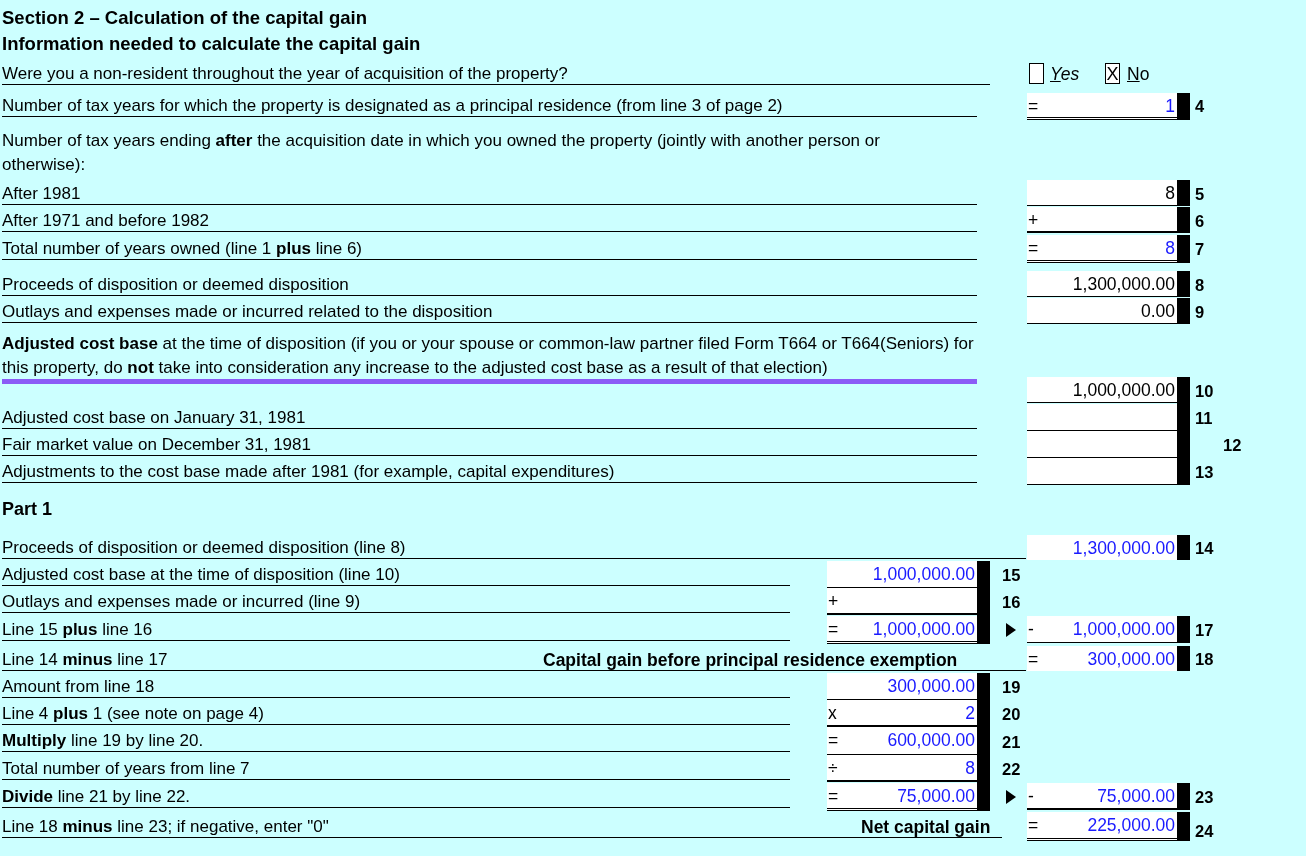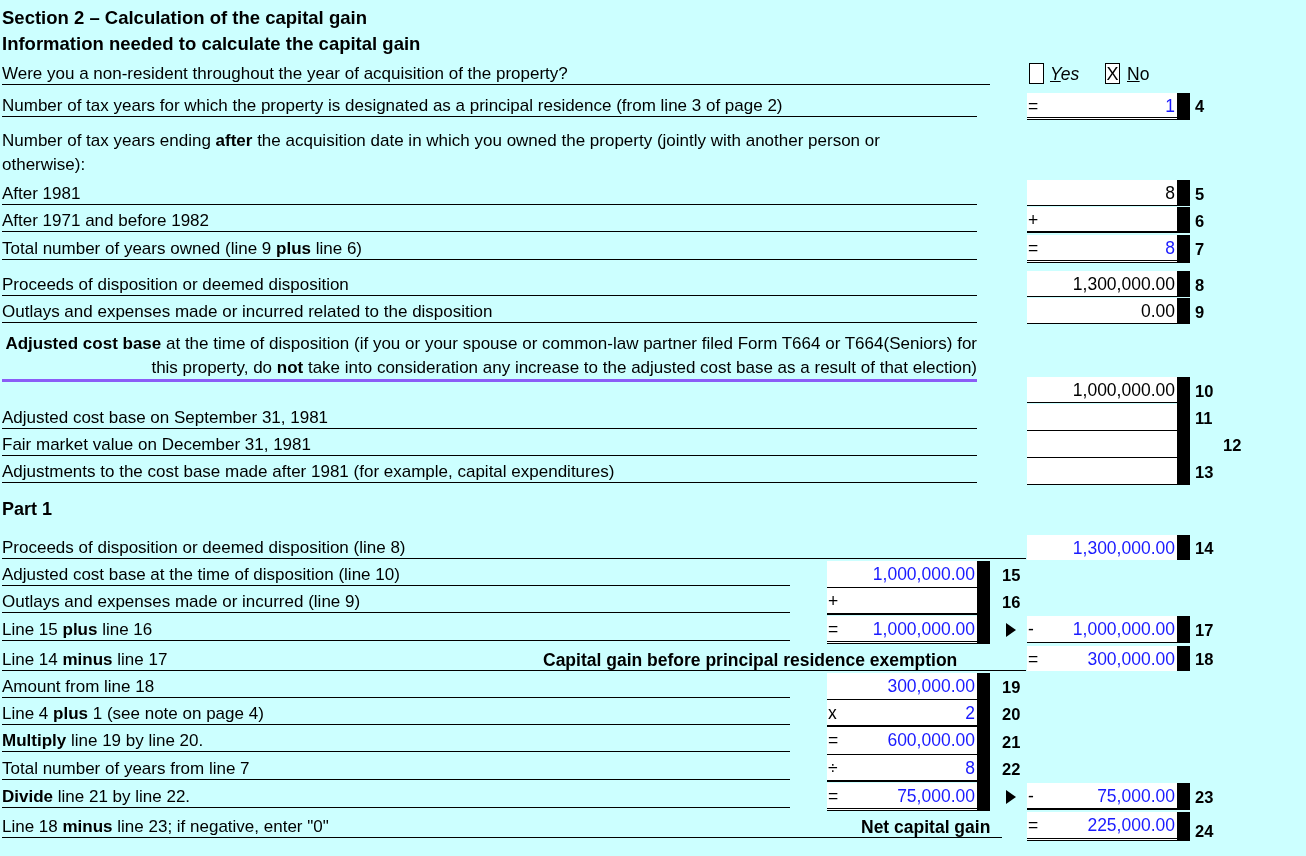--- a/index.html
+++ b/index.html
@@ -10,21 +10,21 @@
       font-size: 17px; color: #000;
       position: relative;
     }
     .abs { position: absolute; }
     .h { font-weight: bold; font-size: 18.5px; white-space: nowrap; }
     .lbl {
       position: absolute; left: 2px; white-space: nowrap;
       font-size: 17px; line-height: 20px;
       border-bottom: 1px solid #000;
     }
-    .lbl.multi { white-space: normal; border-bottom: 3px solid #8b5cf6; text-align: right; }
+    .lbl.multi { white-space: normal; border-bottom: 5px solid #8b5cf6; }
     .plain { position: absolute; left: 2px; font-size: 17px; line-height: 23.5px; }
     .lbl b, .plain b { font-weight: bold; }
     .field {
       position: absolute; background: #fff; height: 24px;
       font-size: 17.5px; line-height: 26px; text-align: right;
       box-sizing: border-box; padding-right: 2px; color: #000;
     }
     .field.calc { color: #1a1aff; }
     .field.ul { border-bottom: 1px solid #000; }
     .field.dul { border-bottom: 3px double #000; }
@@ -69,41 +69,41 @@
 <div class="lbl" style="top:184px;width:975px;">After 1981</div>
 <div class="field ul" style="left:1027px;top:180px;width:150px;height:26px;"><span>8</span></div>
 <div class="bar" style="left:1177px;top:180px;height:26px;"></div>
 <div class="ln" style="left:1195px;top:182px;">5</div>
 
 <div class="lbl" style="top:211px;width:975px;">After 1971 and before 1982</div>
 <div class="field ul" style="left:1027px;top:207px;width:150px;height:26px;border-bottom-width:2px;"><span class="op">+</span><span></span></div>
 <div class="bar" style="left:1177px;top:207px;height:26px;"></div>
 <div class="ln" style="left:1195px;top:209px;">6</div>
 
-<div class="lbl" style="top:239px;width:975px;"><span>Total number of years owned (line 9 </span><b>plus</b><span> line 6)</span></div>
+<div class="lbl" style="top:239px;width:975px;"><span>Total number of years owned (line 1 </span><b>plus</b><span> line 6)</span></div>
 <div class="field calc dul" style="left:1027px;top:235px;width:150px;height:28px;"><span class="op">=</span><span>8</span></div>
 <div class="bar" style="left:1177px;top:235px;height:28px;"></div>
 <div class="ln" style="left:1195px;top:237px;">7</div>
 
 <div class="lbl" style="top:275px;width:975px;">Proceeds of disposition or deemed disposition</div>
 <div class="field ul" style="left:1027px;top:271px;width:150px;height:26px;"><span>1,300,000.00</span></div>
 <div class="bar" style="left:1177px;top:271px;height:26px;"></div>
 <div class="ln" style="left:1195px;top:273px;">8</div>
 
 <div class="lbl" style="top:302px;width:975px;">Outlays and expenses made or incurred related to the disposition</div>
 <div class="field ul" style="left:1027px;top:298px;width:150px;height:26px;"><span>0.00</span></div>
 <div class="bar" style="left:1177px;top:298px;height:26px;"></div>
 <div class="ln" style="left:1195px;top:300px;">9</div>
 
 <div class="lbl multi" style="top:332px;width:975px;line-height:23.5px;"><b>Adjusted cost base</b><span> at the time of disposition (if you or your spouse or common-law partner filed Form T664 or T664(Seniors) for this property, do </span><b>not</b><span> take into consideration any increase to the adjusted cost base as a result of that election)</span></div>
 <div class="field ul" style="left:1027px;top:377px;width:150px;height:26px;"><span>1,000,000.00</span></div>
 <div class="bar" style="left:1177px;top:377px;height:108px;"></div>
 <div class="ln" style="left:1195px;top:379px;">10</div>
 
-<div class="lbl" style="top:408px;width:975px;">Adjusted cost base on September 31, 1981</div>
+<div class="lbl" style="top:408px;width:975px;">Adjusted cost base on January 31, 1981</div>
 <div class="field ul" style="left:1027px;top:404px;width:150px;height:27px;"><span></span></div>
 <div class="ln" style="left:1195px;top:406px;">11</div>
 
 <div class="lbl" style="top:435px;width:975px;">Fair market value on December 31, 1981</div>
 <div class="field ul" style="left:1027px;top:431px;width:150px;height:27px;"><span></span></div>
 <div class="ln" style="left:1195px;top:433px;margin-left:28px;">12</div>
 
 <div class="lbl" style="top:462px;width:975px;">Adjustments to the cost base made after 1981 (for example, capital expenditures)</div>
 <div class="field ul" style="left:1027px;top:458px;width:150px;height:27px;"><span></span></div>
 <div class="ln" style="left:1195px;top:460px;">13</div>

